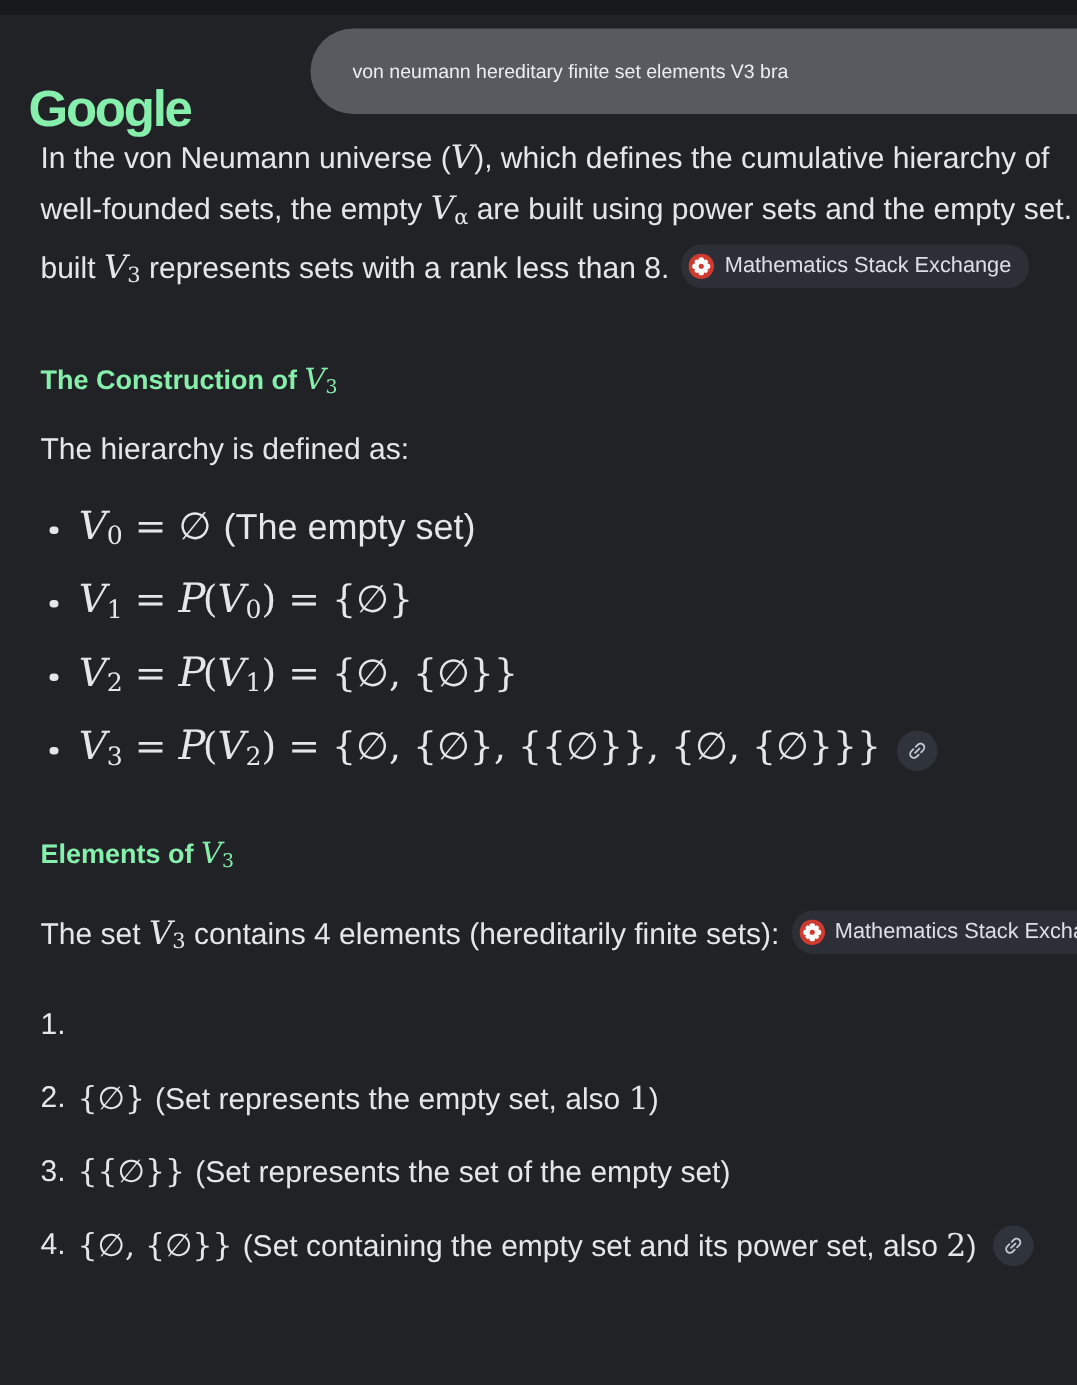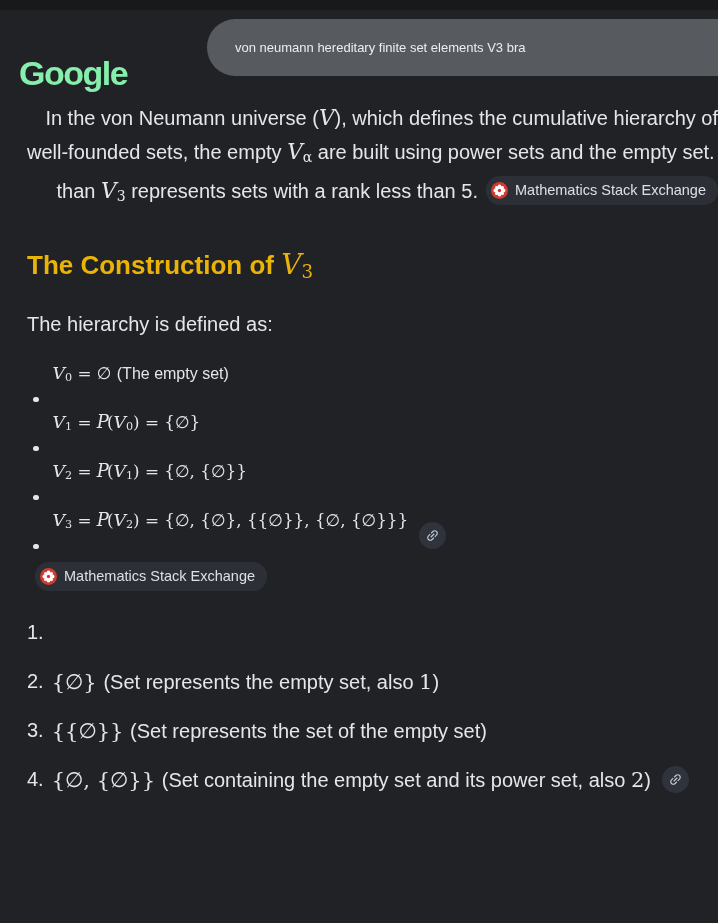--- a/index.html
+++ b/index.html
@@ -29,44 +29,44 @@
   }
   .search-text {
     font-size:13px; color:#eceef0; white-space:nowrap; overflow:hidden;
   }
 
   
   .main { padding-left:27px; }
   .pline {
     white-space:nowrap; font-size:20px; line-height:33px; color:#e5e6ea;
   }
-  .p1 { margin-top:24px;text-align:right; }
+  .p1 { margin-top:12px; }
   .p2 { margin-top:28px; }
 
   
   .seg-v { font-family:"DejaVu Serif", serif; font-style:italic; font-size:1.08em; }
   .seg-s { font-family:"DejaVu Serif", serif; font-size:0.70em; vertical-align:-0.22em; }
   .seg-m { font-family:"DejaVu Serif","DejaVu Sans", serif; font-size:1.05em; }
   .seg-p { font-family:"DejaVu Serif", serif; font-style:italic; font-size:1.12em; margin-right:-2px; }
 
   .h2 {
-    font-size:26px; font-weight:700; line-height:40px; color:#eab308;
+    font-size:18px; font-weight:700; line-height:40px; color:#86efac;
     white-space:nowrap;
   }
   .h2 .seg-v, .h2 .seg-s, .h2 .seg-m { font-weight:400; }
   .h2a { margin-top:32px; }
   .h2b { margin-top:24px; }
-  .hier-line { margin-top:16px; }
+  .hier-line { margin-top:6px; }
   .eintro { margin-top:12px; }
 
   
   .bullets { margin-top:12px; }
   .brow {
-    display:flex; align-items:flex-end; height:49px; white-space:nowrap;
-    font-size:16px;
+    display:flex; align-items:center; height:49px; white-space:nowrap;
+    font-size:24px;
   }
   .bdot {
     width:5.5px; height:5.5px; border-radius:50%; background:#e5e6ea;
     margin-left:6px; margin-right:14px; flex:0 0 auto;
   }
   .brow .bcontent { line-height:49px; }
 
   .nitems { margin-top:14px; }
   .nrow {
     display:flex; align-items:center; height:49px; white-space:nowrap;
@@ -128,21 +128,21 @@
     <span class="search-text">von neumann hereditary finite set elements V3 bra</span>
   </div>
 </div>
 
 <div class="main">
 
   <div class="p1">
     <div class="pline"><span class="seg-t">In the von Neumann universe (</span><span class="seg-v">V</span><span class="seg-t">), which defines the cumulative hierarchy of</span></div>
     <div class="pline"><span class="seg-t">well-founded sets, the empty </span><span class="seg-v">V</span><span class="seg-s">α</span><span class="seg-t"> are built using power sets and the empty set. The</span></div>
     <div class="pline">
-      <span><span class="seg-t">than </span><span class="seg-v">V</span><span class="seg-s">3</span><span class="seg-t"> represents sets with a rank less than 5.</span></span><span class="chip">
+      <span><span class="seg-t">built </span><span class="seg-v">V</span><span class="seg-s">3</span><span class="seg-t"> represents sets with a rank less than 8.</span></span><span class="chip">
         <svg class="chip-icon" viewBox="0 0 17 17">
             <use href="#mse-icon"></use>
           </svg>
         <span class="chip-label">Mathematics Stack Exchange</span>
       </span>
     </div>
   </div>
 
 
   <h2 class="h2 h2a"><span class="seg-t">The Construction of </span><span class="seg-v">V</span><span class="seg-s">3</span></h2>
@@ -165,22 +165,23 @@
       <span class="bdot"></span>
       <span class="bcontent"><span class="seg-v">V</span><span class="seg-s">3</span><span class="seg-m"> = </span><span class="seg-p">P</span><span class="seg-m">(</span><span class="seg-v">V</span><span class="seg-s">2</span><span class="seg-m">) = {∅, {∅}, {{∅}}, {∅, {∅}}}</span></span>
       <span class="link-chip">
         <svg viewBox="0 0 24 24">
             <use href="#link-glyph"></use>
           </svg>
       </span>
     </div>
   </div>
 
+  <h2 class="h2 h2b"><span class="seg-t">Elements of </span><span class="seg-v">V</span><span class="seg-s">3</span></h2>
   <div class="pline eintro">
-    <span class="chip">
+    <span><span class="seg-t">The set </span><span class="seg-v">V</span><span class="seg-s">3</span><span class="seg-t"> contains 4 elements (hereditarily finite sets):</span></span><span class="chip">
       <svg class="chip-icon" viewBox="0 0 17 17">
           <use href="#mse-icon"></use>
         </svg>
       <span class="chip-label">Mathematics Stack Exchange</span>
     </span>
   </div>
 
   <div class="nitems">
     <div class="nrow">
       <span class="nmark">1.</span>

